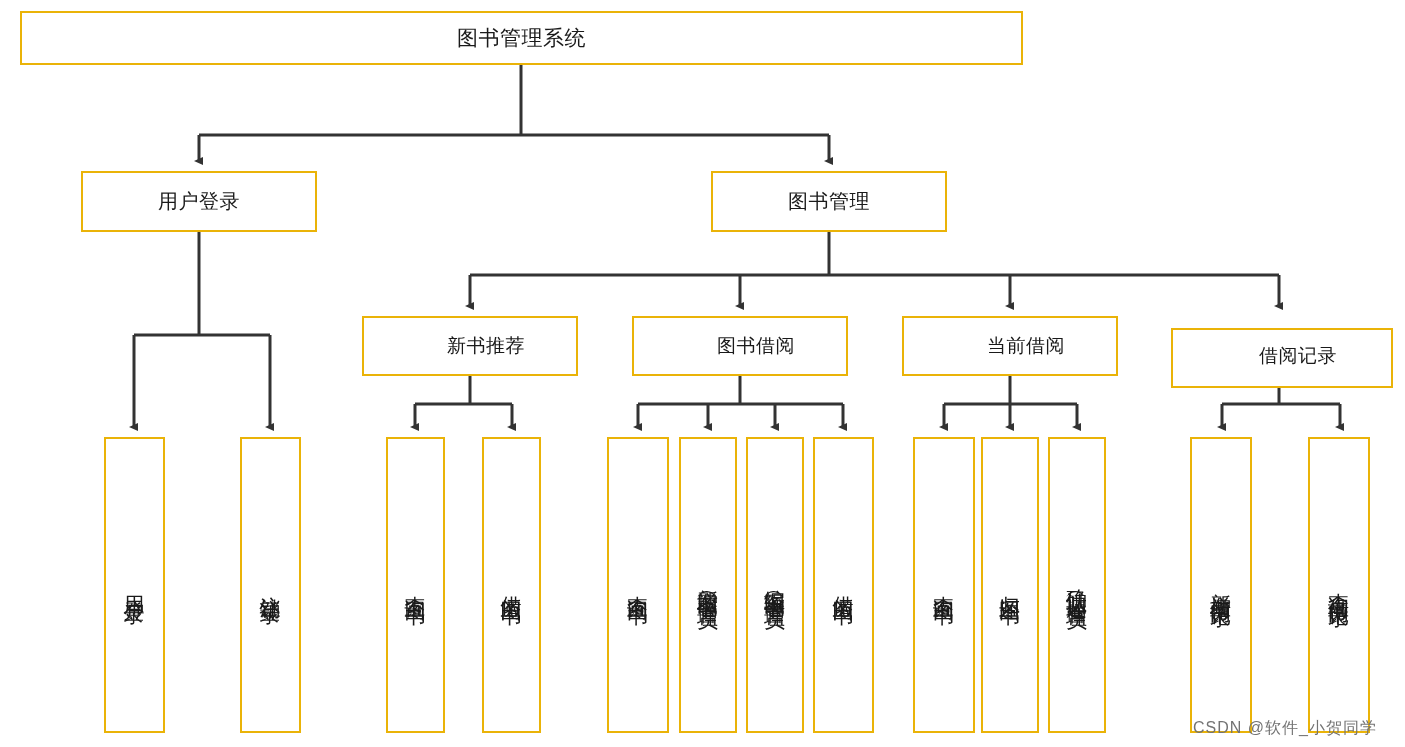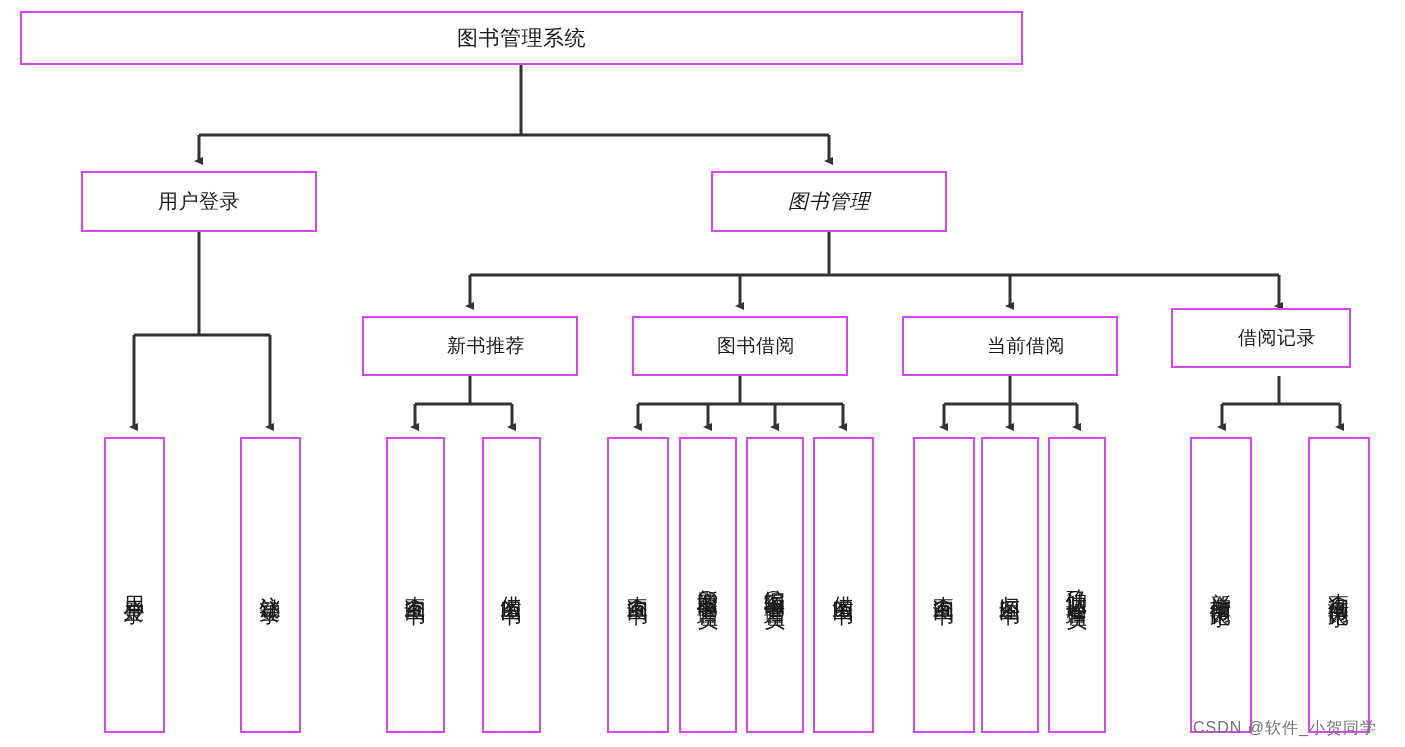--- a/index.html
+++ b/index.html
@@ -1,21 +1,21 @@
 <!DOCTYPE html>
 <html><head>
 <meta charset="utf-8">
 <style>
   html,body{margin:0;padding:0;background:#ffffff;}
   body{width:1405px;height:747px;position:relative;overflow:hidden;
        font-family:"Liberation Sans","DejaVu Sans",sans-serif;color:#1a1a1a;}
   #canvas{position:absolute;left:0;top:0;width:1405px;height:747px;}
   svg.lines{position:absolute;left:0;top:0;width:1405px;height:747px;pointer-events:none;}
   .node{position:absolute;box-sizing:border-box;background:#ffffff;
-        border:2px solid #d946ef;display:flex;align-items:center;justify-content:center;
+        border:2px solid #eab308;display:flex;align-items:center;justify-content:center;
         text-align:center;}
   .node .lbl{line-height:1.12;letter-spacing:.5px;}
   .node.root .lbl{font-size:21px;}
   .node.lvl2 .lbl{font-size:20px;}
   .node.lvl3 .lbl{font-size:19px;margin-left:32px;}
   .node.leaf{align-items:center;justify-content:center;}
   .node.leaf .lbl{
       writing-mode:vertical-rl;text-orientation:upright;
       font-size:21px;letter-spacing:3px;line-height:1.0;white-space:nowrap;}
   .watermark{position:absolute;font-size:16px;color:#737373;letter-spacing:1px;
@@ -76,34 +76,34 @@
     </g>
   </svg>
 
   <div class="node root" style="left:20px;top:11px;width:1003px;height:54px;">
     <span class="lbl">图书管理系统</span>
   </div>
 
   <div class="node lvl2" style="left:81px;top:171px;width:236px;height:61px;">
     <span class="lbl">用户登录</span>
   </div>
-  <div class="node lvl2" style="left:711px;top:171px;width:236px;height:61px;font-style:italic;">
+  <div class="node lvl2" style="left:711px;top:171px;width:236px;height:61px;">
     <span class="lbl">图书管理</span>
   </div>
 
   <div class="node lvl3" style="left:362px;top:316px;width:216px;height:60px;">
     <span class="lbl">新书推荐</span>
   </div>
   <div class="node lvl3" style="left:632px;top:316px;width:216px;height:60px;">
     <span class="lbl">图书借阅</span>
   </div>
   <div class="node lvl3" style="left:902px;top:316px;width:216px;height:60px;">
     <span class="lbl">当前借阅</span>
   </div>
-  <div class="node lvl3" style="left:1171px;top:308px;width:180px;height:60px;">
+  <div class="node lvl3" style="left:1171px;top:328px;width:222px;height:60px;font-family:Liberation Mono, monospace;">
     <span class="lbl">借阅记录</span>
   </div>
 
   <div class="node leaf" style="left:104px;top:437px;width:61px;height:296px;">
     <span class="lbl">用户登录</span>
   </div>
   <div class="node leaf" style="left:240px;top:437px;width:61px;height:296px;">
     <span class="lbl">注销登录</span>
   </div>
 

